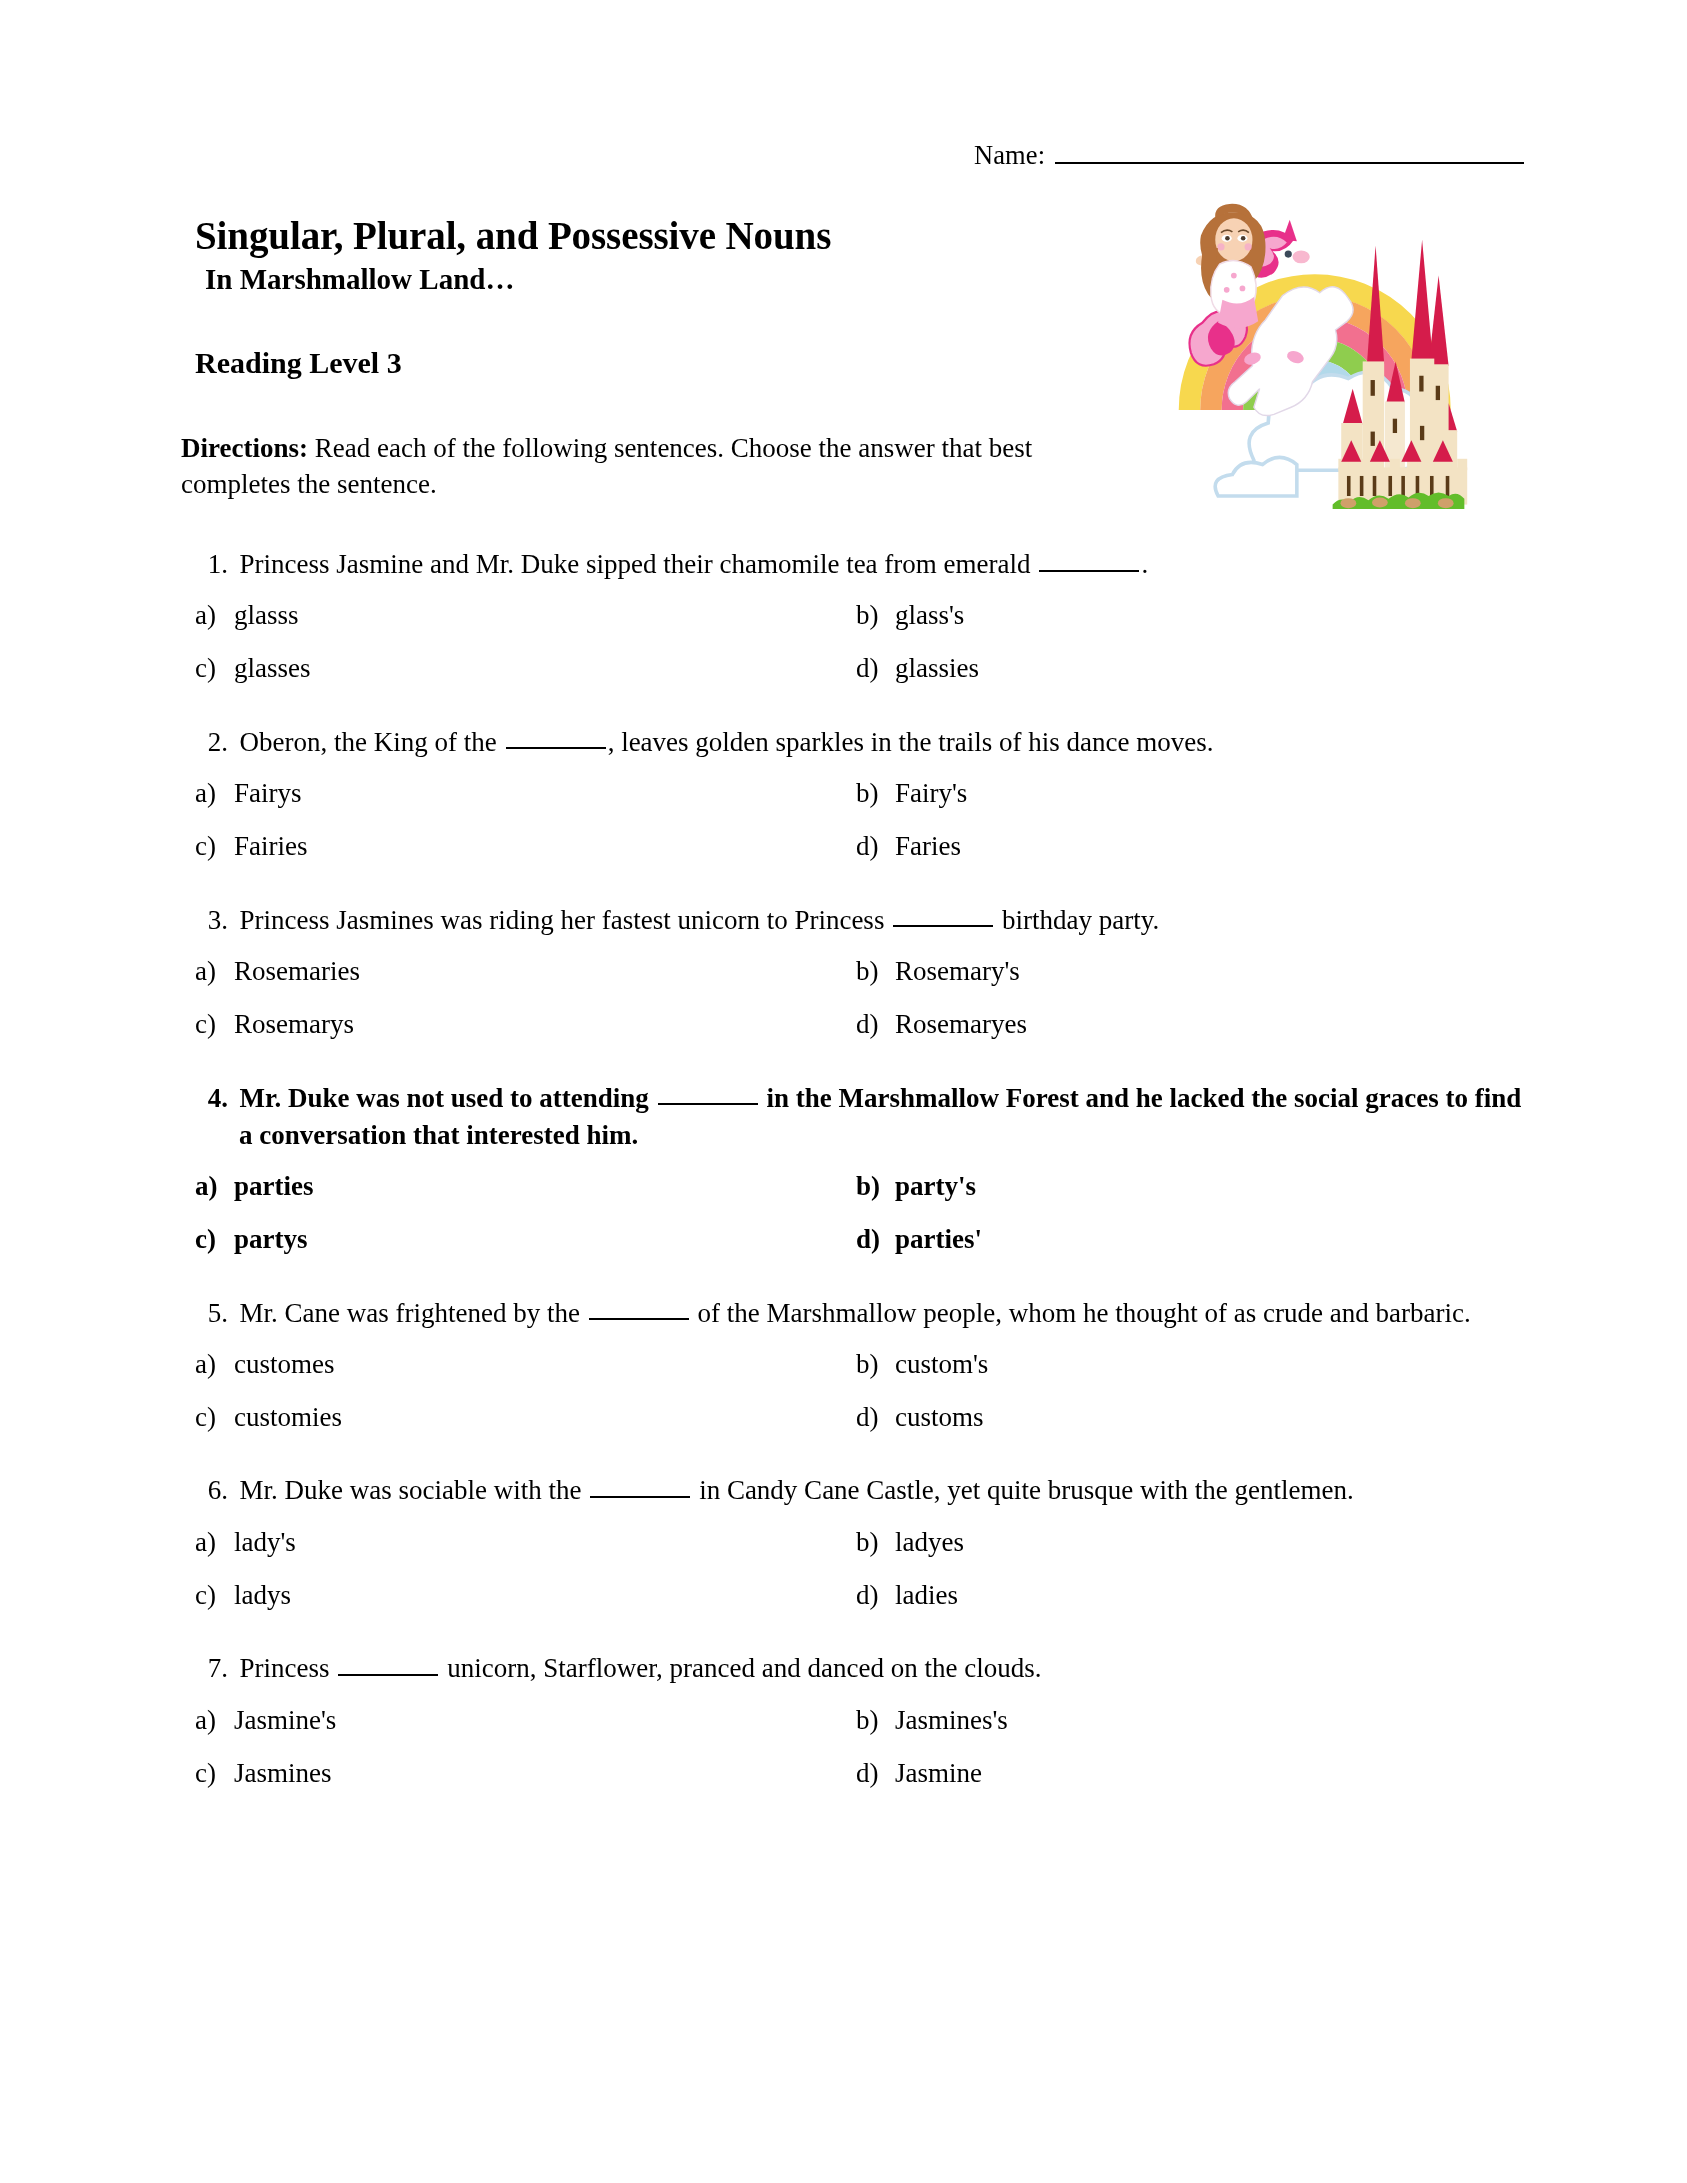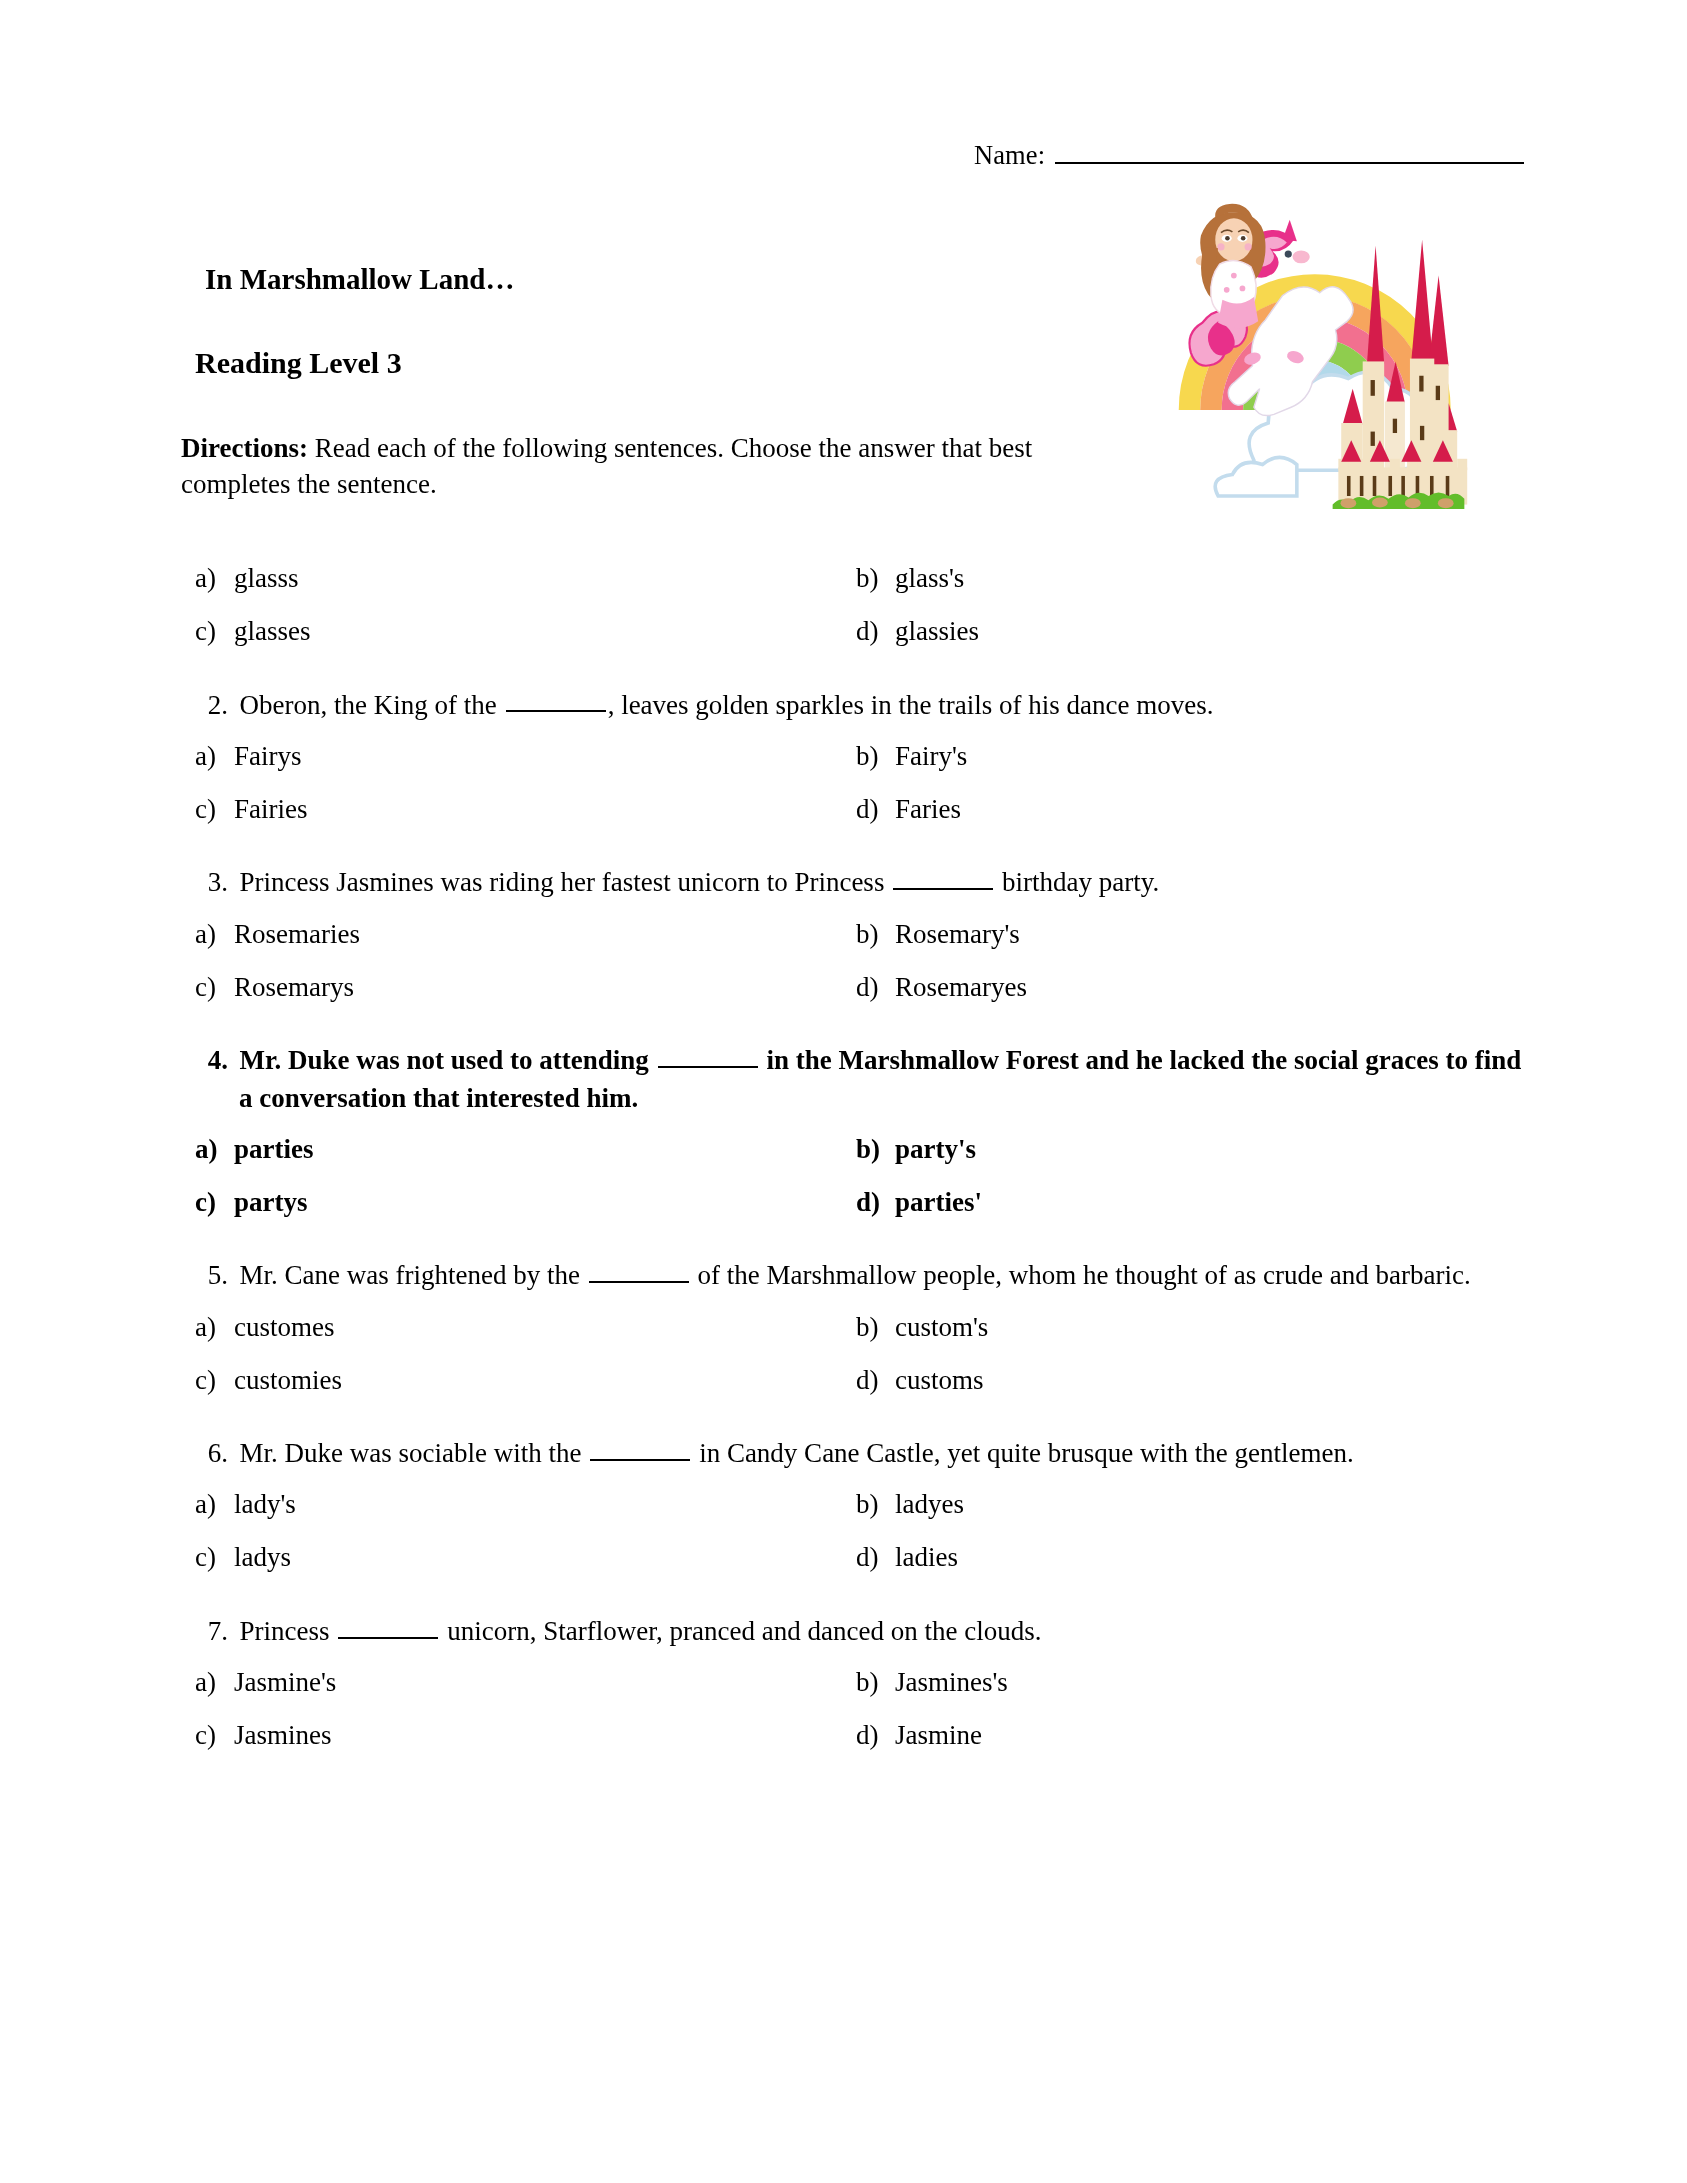--- a/index.html
+++ b/index.html
@@ -291,29 +291,31 @@
 
         <path d="M72 96 q22 -12 44 4 q12 26 4 48 q-12 24 -36 20 q-22 -4 -24 -28 q-2 -26 12 -44 z" fill="#ffffff" stroke="#f0dbe6" stroke-width="2"></path>
         <path d="M76 146 q24 12 44 -4 l6 34 q-26 18 -56 2 z" fill="#f6a7ce"></path>
         <circle cx="92" cy="112" r="4" fill="#f6a7ce"></circle>
         <circle cx="104" cy="130" r="4" fill="#f6a7ce"></circle>
         <circle cx="82" cy="132" r="4" fill="#f6a7ce"></circle>
       </g>
     </svg>
   </div>
 
+  <div class="title">Singular, Plural, and Possessive Nouns</div>
   <div class="subtitle">In Marshmallow Land…</div>
   <div class="level">Reading Level 3</div>
 
   <div class="directions">
     <b>Directions:</b><span> Read each of the following sentences. Choose the answer that best completes the sentence.</span>
   </div>
 
   <div class="questions" id="questions-root">
       <div class="q-block" style="margin-bottom: 18.6px;">
+        <div class="q-stem"><span class="q-num">1.</span><span>Princess Jasmine and Mr. Duke sipped their chamomile tea from emerald </span><span class="blank w1"></span><span>.</span></div>
         <div class="answers">
           <div class="ans-row">
             <div class="ans col-left">
               <span class="ans-letter">a)</span>
               <span class="ans-text">glasss</span>
             </div>
             <div class="ans col-right">
               <span class="ans-letter">b)</span>
               <span class="ans-text">glass's</span>
             </div>

